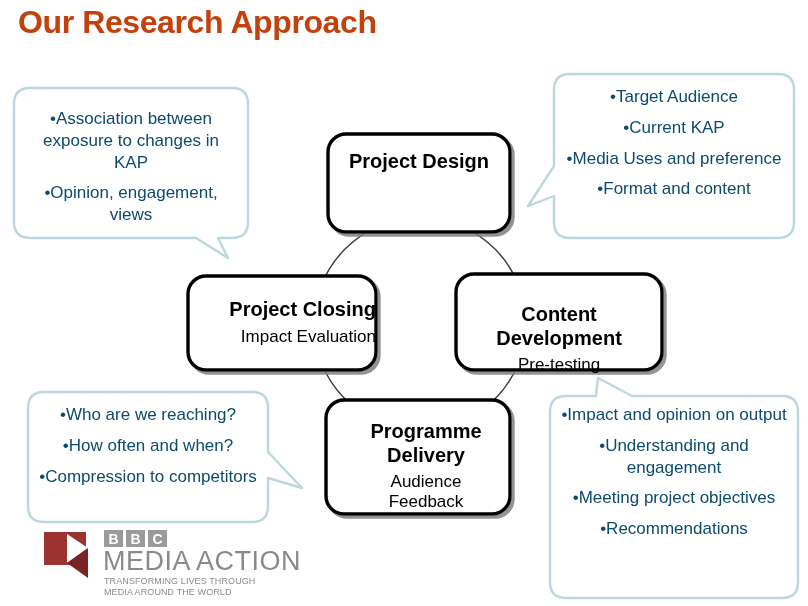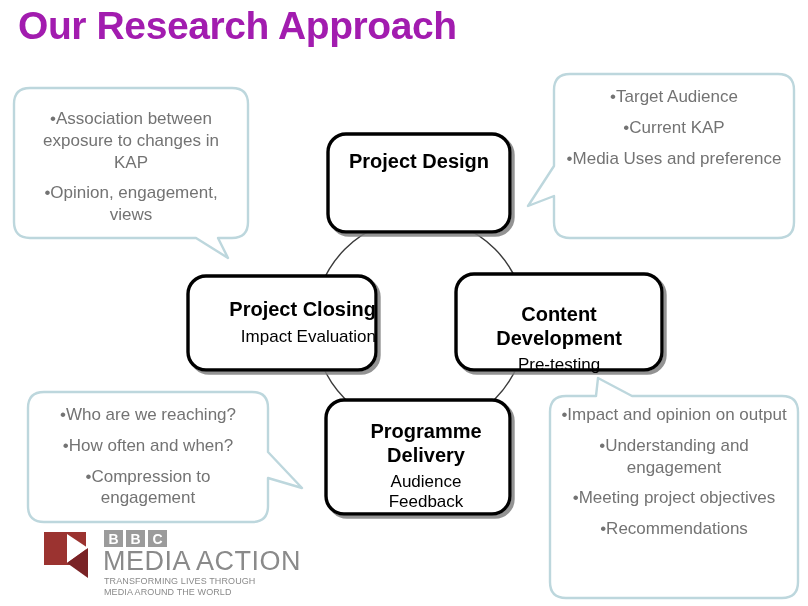--- a/index.html
+++ b/index.html
@@ -8,34 +8,34 @@
     background:#ffffff;
     font-family:"Liberation Sans", sans-serif;
     overflow:hidden;
     position:relative;
   }
   #slide{position:absolute;left:0;top:0;width:808px;height:606px;}
 
   
   .title{
     position:absolute;left:18px;top:4px;
-    font-size:39px;font-weight:bold;
-    color:#a21caf;
+    font-size:32px;font-weight:bold;
+    color:#c2410c;
     letter-spacing:-0.4px;
     white-space:nowrap;
   }
 
   
   #shapes{position:absolute;left:0;top:0;width:808px;height:606px;}
 
   
   .callout-text{
     position:absolute;
     text-align:center;
-    color:#737373;
+    color:#0c4a6e;
     font-size:17px;
     line-height:1.28;
   }
   .callout-text p{margin:0 0 9px 0;}
   .callout-text p:last-child{margin-bottom:0;}
 
   
   .node-text{
     position:absolute;
     text-align:center;
@@ -154,26 +154,27 @@
 
   <div class="callout-text" style="left:24px;top:108px;width:214px;">
     <p>•Association between exposure to changes in KAP</p>
     <p>•Opinion, engagement, views</p>
   </div>
 
   <div class="callout-text" style="left:564px;top:86px;width:220px;">
     <p>•Target Audience</p>
     <p>•Current KAP</p>
     <p>•Media Uses and preference</p>
+    <p>•Format and content</p>
   </div>
 
   <div class="callout-text" style="left:38px;top:404px;width:220px;">
     <p>•Who are we reaching?</p>
     <p>•How often and when?</p>
-    <p>•Compression to engagement</p>
+    <p>•Compression to competitors</p>
   </div>
 
   <div class="callout-text" style="left:560px;top:404px;width:228px;">
     <p>•Impact and opinion on output</p>
     <p>•Understanding and engagement</p>
     <p>•Meeting project objectives</p>
     <p>•Recommendations</p>
   </div>
 
   <div class="node-text" style="left:328px;top:150px;width:182px;">

